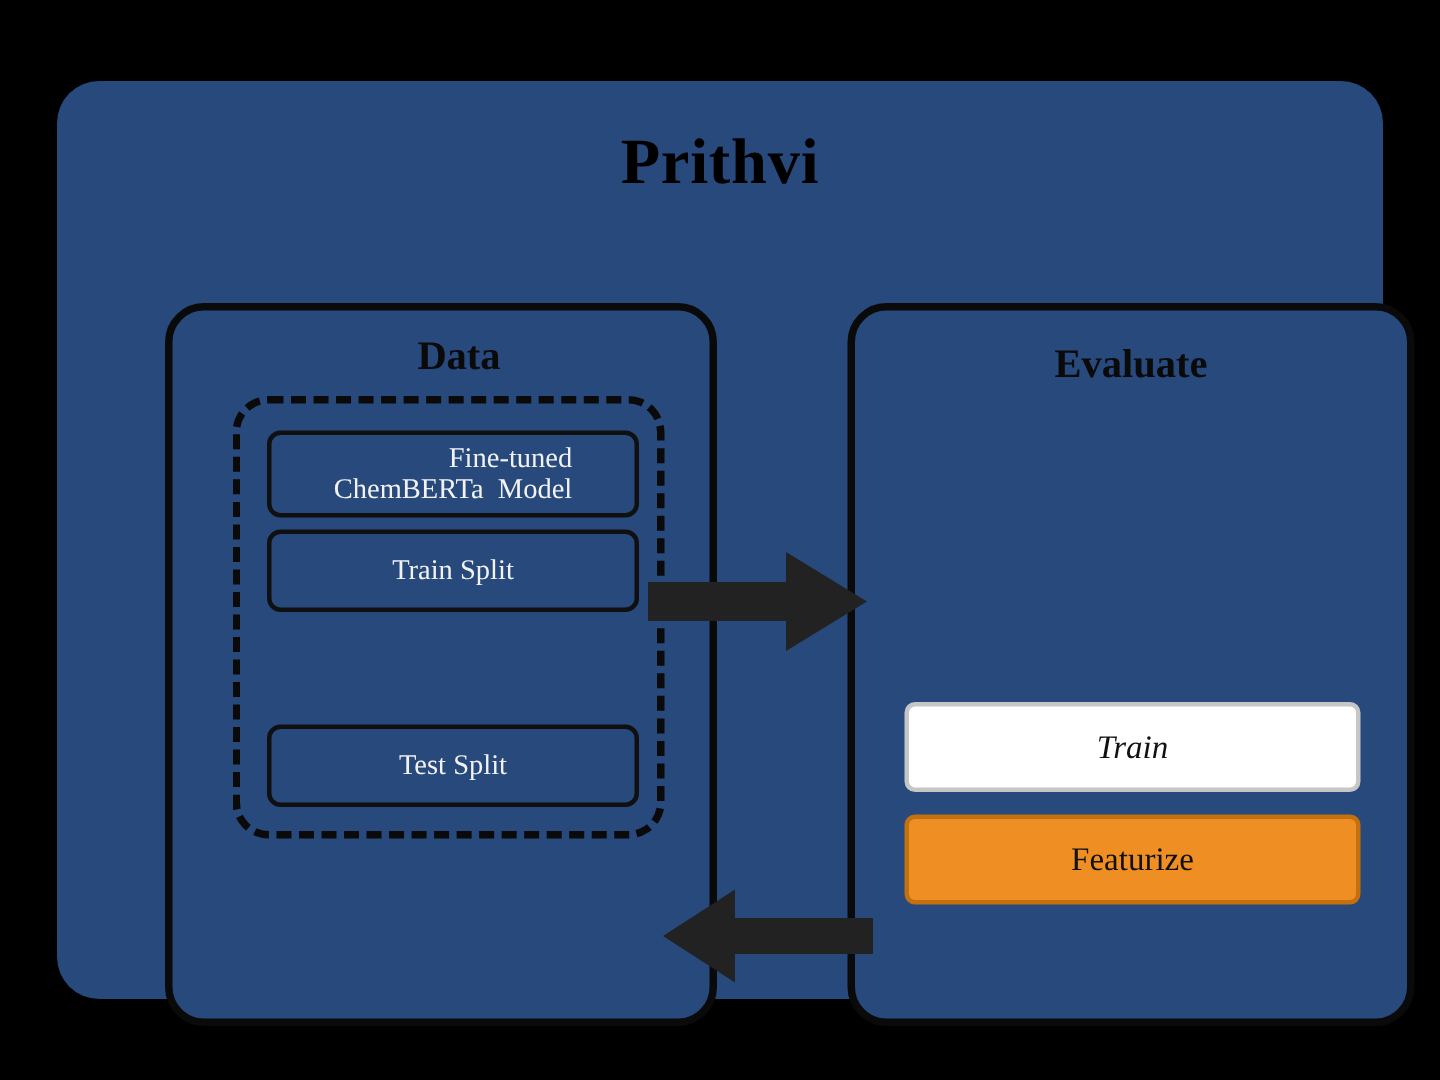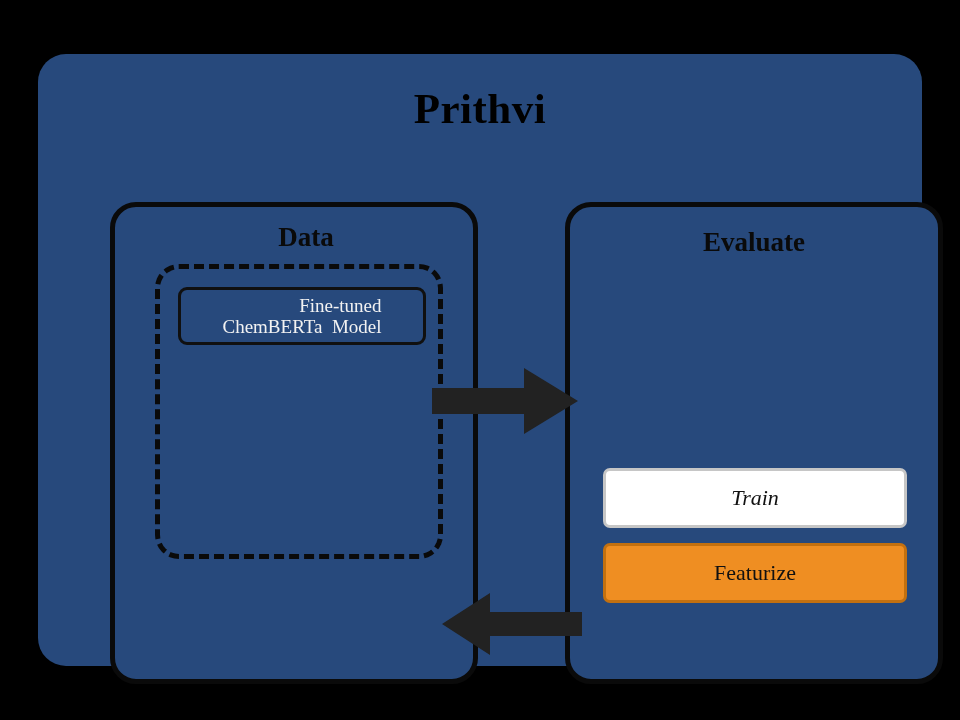--- a/index.html
+++ b/index.html
@@ -173,20 +173,22 @@
 
     <div class="panel-title">Prithvi</div>
 
     <div class="subpanel data">
 
       <div class="subpanel-title">Data</div>
 
       <div class="dashed-group splits">
         <div class="data-box b0">Fine-tuned
 ChemBERTa  Model</div>
+        <div class="data-box b1">Train Split</div>
+        <div class="data-box b3">Test Split</div>
       </div>
 
 
     </div>
 
     <div class="subpanel workflows">
 
       <div class="subpanel-title">Evaluate</div>
 
       <div class="wf-button w2">Train</div>

